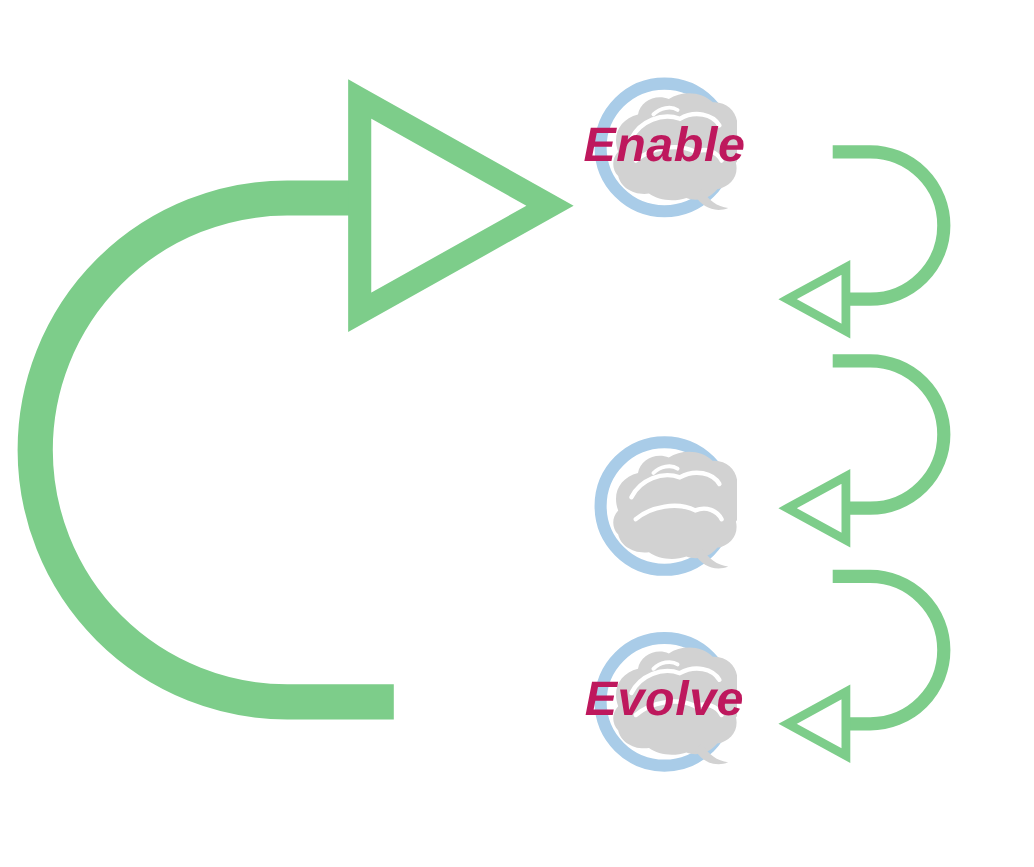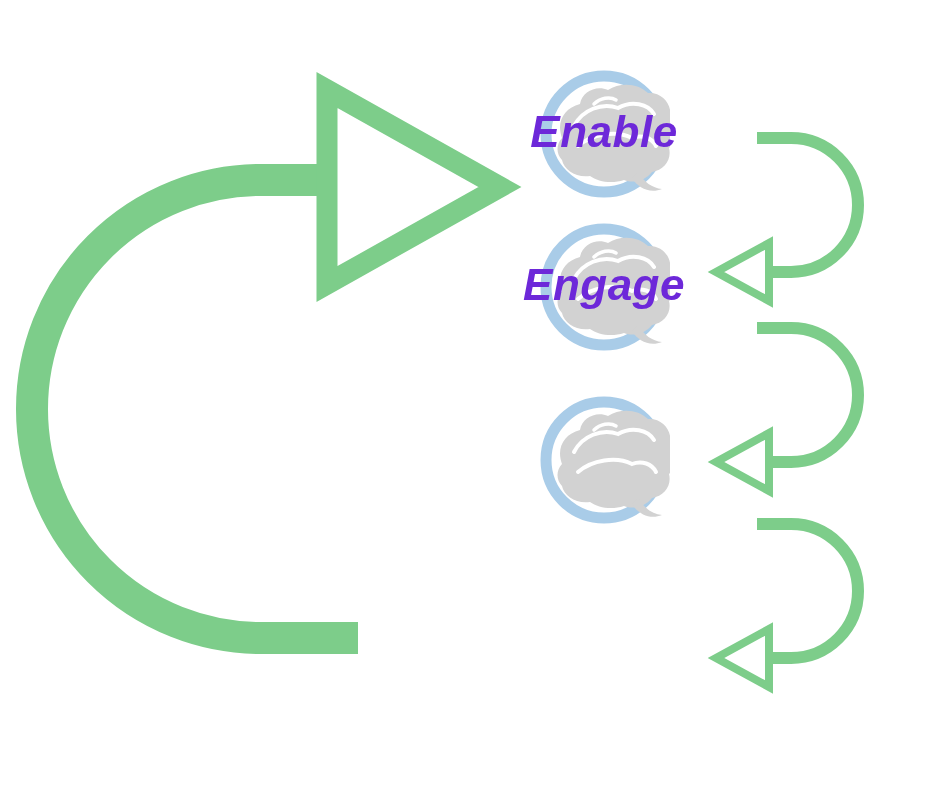--- a/index.html
+++ b/index.html
@@ -17,21 +17,21 @@
     width:132px;height:132px;
   }
   .item .icon{position:absolute;left:0;top:0;width:132px;height:132px;}
   .item .label{
     position:absolute;left:50%;top:50%;
     transform:translate(-50%,-54%);
     font-style:italic;
     font-weight:700;
     font-size:44px;
     letter-spacing:0.5px;
-    color:#6d28d9;
+    color:#be185d;
     white-space:nowrap;
     line-height:1;
   }
   .step-1{top:68px;}
   .step-2{top:221px;}
   .step-3{top:394px;}
   .step-4{top:572px;}
 </style>
 </head>
 <body>
@@ -72,49 +72,49 @@
                  C -32 46 -44 38 -46 28 C -52 22 -52 12 -46 6 Z" fill="#d2d2d2"></path>
         <path d="M 30 40 C 36 50 44 56 54 57 C 42 62 30 56 24 46 Z" fill="#d2d2d2"></path>
         <path d="M -34 -6 C -26 -22 -6 -30 10 -24 C 24 -32 40 -28 46 -18" fill="none" stroke="#ffffff" stroke-width="4" stroke-linecap="round"></path>
         <path d="M -30 14 C -16 2 8 -2 24 6 C 34 2 44 6 48 14" fill="none" stroke="#ffffff" stroke-width="4" stroke-linecap="round"></path>
         <path d="M -14 -28 C -8 -34 2 -36 8 -32" fill="none" stroke="#ffffff" stroke-width="3.5" stroke-linecap="round"></path>
       </g>
     </svg>
     <span class="label">Enable</span>
   </div>
 
-  <div class="item step-2">
-    <svg class="icon" viewBox="-66 -66 132 132">
-      <circle r="58" fill="none" stroke-width="11" stroke="#a9cce8"></circle>
-      <g transform="translate(4 -2)">
-        <path d="M -46 6 C -52 -10 -44 -24 -28 -28 C -26 -40 -12 -47 0 -42
-                 C 12 -50 30 -49 40 -39 C 54 -40 64 -28 62 -16
-                 C 70 -6 70 8 61 16 C 64 28 56 38 44 40
-                 C 38 48 26 52 16 48 C 4 52 -10 50 -18 44
-                 C -32 46 -44 38 -46 28 C -52 22 -52 12 -46 6 Z" fill="#d2d2d2"></path>
-        <path d="M 30 40 C 36 50 44 56 54 57 C 42 62 30 56 24 46 Z" fill="#d2d2d2"></path>
-        <path d="M -34 -6 C -26 -22 -6 -30 10 -24 C 24 -32 40 -28 46 -18" fill="none" stroke="#ffffff" stroke-width="4" stroke-linecap="round"></path>
-        <path d="M -30 14 C -16 2 8 -2 24 6 C 34 2 44 6 48 14" fill="none" stroke="#ffffff" stroke-width="4" stroke-linecap="round"></path>
-        <path d="M -14 -28 C -8 -34 2 -36 8 -32" fill="none" stroke="#ffffff" stroke-width="3.5" stroke-linecap="round"></path>
-      </g>
-    </svg>
-    <span class="label">Engage</span>
-  </div>
 
   <div class="item step-3">
     <svg class="icon" viewBox="-66 -66 132 132">
       <circle r="58" fill="none" stroke-width="11" stroke="#a9cce8"></circle>
       <g transform="translate(4 -2)">
         <path d="M -46 6 C -52 -10 -44 -24 -28 -28 C -26 -40 -12 -47 0 -42
                  C 12 -50 30 -49 40 -39 C 54 -40 64 -28 62 -16
                  C 70 -6 70 8 61 16 C 64 28 56 38 44 40
                  C 38 48 26 52 16 48 C 4 52 -10 50 -18 44
                  C -32 46 -44 38 -46 28 C -52 22 -52 12 -46 6 Z" fill="#d2d2d2"></path>
         <path d="M 30 40 C 36 50 44 56 54 57 C 42 62 30 56 24 46 Z" fill="#d2d2d2"></path>
         <path d="M -34 -6 C -26 -22 -6 -30 10 -24 C 24 -32 40 -28 46 -18" fill="none" stroke="#ffffff" stroke-width="4" stroke-linecap="round"></path>
         <path d="M -30 14 C -16 2 8 -2 24 6 C 34 2 44 6 48 14" fill="none" stroke="#ffffff" stroke-width="4" stroke-linecap="round"></path>
         <path d="M -14 -28 C -8 -34 2 -36 8 -32" fill="none" stroke="#ffffff" stroke-width="3.5" stroke-linecap="round"></path>
       </g>
     </svg>
   </div>
 
+  <div class="item step-4">
+    <svg class="icon" viewBox="-66 -66 132 132">
+      <circle r="58" fill="none" stroke-width="11" stroke="#a9cce8"></circle>
+      <g transform="translate(4 -2)">
+        <path d="M -46 6 C -52 -10 -44 -24 -28 -28 C -26 -40 -12 -47 0 -42
+                 C 12 -50 30 -49 40 -39 C 54 -40 64 -28 62 -16
+                 C 70 -6 70 8 61 16 C 64 28 56 38 44 40
+                 C 38 48 26 52 16 48 C 4 52 -10 50 -18 44
+                 C -32 46 -44 38 -46 28 C -52 22 -52 12 -46 6 Z" fill="#d2d2d2"></path>
+        <path d="M 30 40 C 36 50 44 56 54 57 C 42 62 30 56 24 46 Z" fill="#d2d2d2"></path>
+        <path d="M -34 -6 C -26 -22 -6 -30 10 -24 C 24 -32 40 -28 46 -18" fill="none" stroke="#ffffff" stroke-width="4" stroke-linecap="round"></path>
+        <path d="M -30 14 C -16 2 8 -2 24 6 C 34 2 44 6 48 14" fill="none" stroke="#ffffff" stroke-width="4" stroke-linecap="round"></path>
+        <path d="M -14 -28 C -8 -34 2 -36 8 -32" fill="none" stroke="#ffffff" stroke-width="3.5" stroke-linecap="round"></path>
+      </g>
+    </svg>
+    <span class="label">Evolve</span>
+  </div>
 
 </div>
 
 </body></html>

